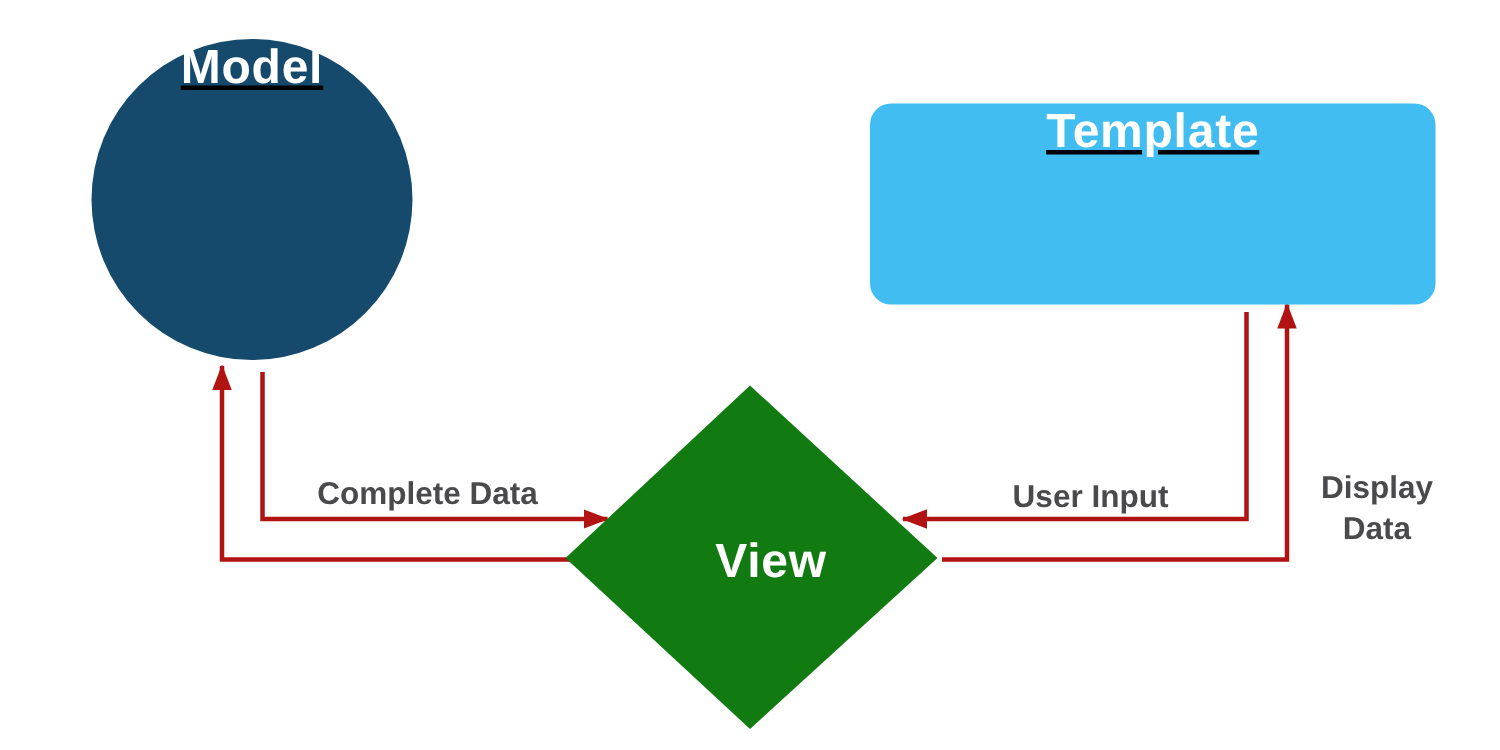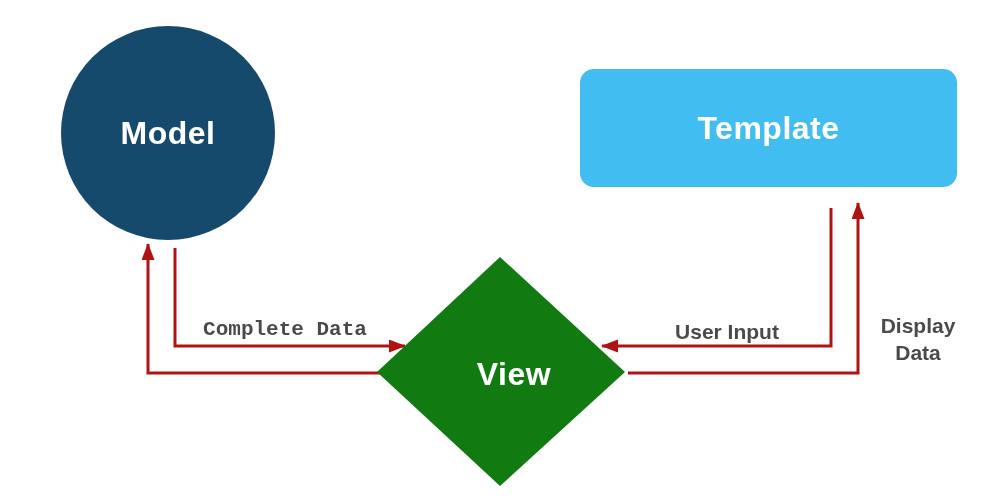--- a/index.html
+++ b/index.html
@@ -16,63 +16,63 @@
     font-family: "Liberation Sans", sans-serif;
   }
   .arrow-layer {
     position: absolute;
     left: 0;
     top: 0;
   }
   .node {
     position: absolute;
     display: flex;
-    align-items: center;
     justify-content: center;
+    text-decoration: underline;
   }
   .node-label {
     color: #ffffff;
     font-weight: bold;
     font-size: 32px;
     letter-spacing: 0.5px;
   }
   .node-model {
     left: 61px;
     top: 26px;
     width: 214px;
     height: 214px;
     border-radius: 50%;
     background: #164A6C;
   }
   .node-template {
     left: 580px;
     top: 69px;
     width: 377px;
-    height: 118px;
+    height: 134px;
     border-radius: 14px;
     background: #41BDF1;
   }
   .view-label {
     position: absolute;
     left: 514px;
     top: 374px;
     transform: translate(-50%, -50%);
   }
   .edge-label {
     position: absolute;
     transform: translateX(-50%);
     color: #4A4A4C;
     font-weight: bold;
     font-size: 21px;
     text-align: center;
     line-height: 27px;
     white-space: nowrap;
   }
   .label-design-updation { left: 88px;  top: 297px; }
-  .label-complete-data   { left: 285px; top: 319px; line-height: 21px; font-family: Liberation Mono, monospace; }
+  .label-complete-data   { left: 285px; top: 319px; line-height: 21px; }
   .label-user-input      { left: 727px; top: 321px; line-height: 21px; }
   .label-display-data    { left: 918px; top: 312px; }
   .edge-label span { display: block; }
 </style>
 </head>
 <body>
 
 <div class="canvas">
 
   <svg class="arrow-layer" width="1000" height="500" viewBox="0 0 1000 500">

